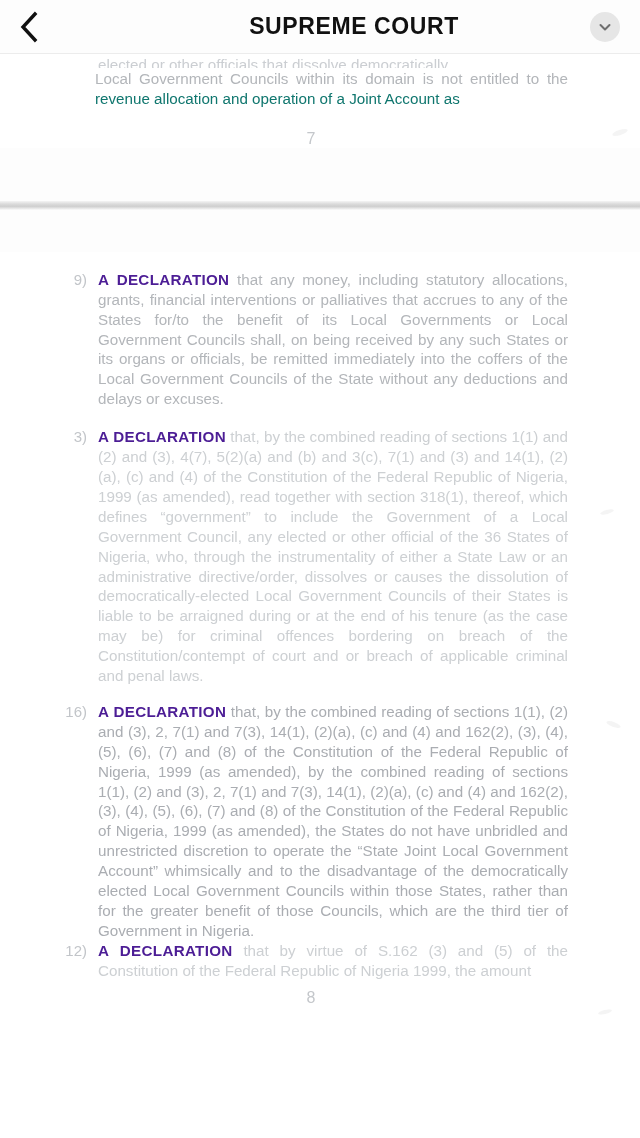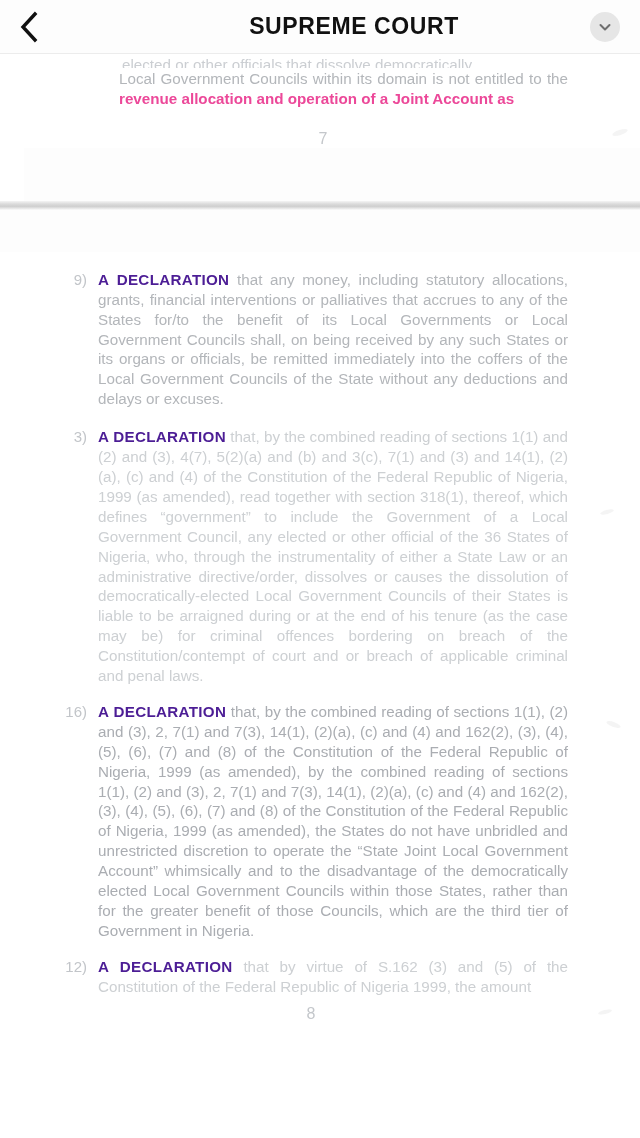--- a/index.html
+++ b/index.html
@@ -55,21 +55,21 @@
   .para.noindent { margin-left:95px; }
   .num {
     position:absolute; left:-45px; top:0;
     font-size:15px; color:#c2c5c9; text-align:right; width:34px;
     font-family:"Liberation Sans", sans-serif;
   }
   .decl { font-weight:bold; color:#4c1d95; letter-spacing:0.3px; }
 
   
   .f1 { color:#b3b6ba;margin-top:20px; }
-  .f2 { color:#ec4899;font-weight:bold; }
+  .f2 { color:#0f766e; }
   .f3 { color:#cdd0d3; }
   .f4 { color:#aaadb2; }
 
   .pagenum {
     text-align:center; font-size:16px; color:#c4c7cb;
     margin:0 0 0 0; padding-right:18px;
     font-family:"Liberation Sans", sans-serif;
   }
 
   
@@ -97,21 +97,21 @@
     <div class="header-title">SUPREME COURT</div>
     <div class="dropdown-badge">
       <svg width="16" height="16" viewBox="0 0 16 16">
         <polyline points="3.5,6 8,10.5 12.5,6" fill="none" stroke="#6e6e6e" stroke-width="2" stroke-linecap="round" stroke-linejoin="round"></polyline>
       </svg>
     </div>
   </div>
 
   <div class="doc-area">
 
-    <div class="page" style="padding-top:0;padding-left:24px;">
+    <div class="page" style="padding-top:0;">
       <div class="smudge" style="left:612px; top:76px; width:16px; height:5px; transform:rotate(-18deg);"></div>
 
       <div class="clipped-wrap">
         <div class="clipped-line">elected or other officials that dissolve democratically</div>
       </div>
 
       <div class="para noindent" style="margin-top:1px;">
         <span class="f1">Local Government Councils within its domain is not entitled to the</span>
         <span class="f2">revenue  allocation  and  operation  of  a  Joint  Account  as</span>
       </div>
@@ -139,21 +139,21 @@
       <div class="para f3" style="margin-top:18px;">
         <span class="num">3)</span>
         <span class="decl">A DECLARATION</span><span> that, by the combined reading of sections 1(1) and (2) and (3), 4(7), 5(2)(a) and (b) and 3(c), 7(1) and (3) and 14(1), (2)(a), (c) and (4) of the Constitution of the Federal Republic of Nigeria, 1999 (as amended), read together with section 318(1), thereof, which defines “government” to include the Government of a Local Government Council, any elected or other official of the 36 States of Nigeria, who, through the instrumentality of either a State Law or an administrative directive/order, dissolves or causes the dissolution of democratically-elected Local Government Councils of their States is liable to be arraigned during or at the end of his tenure (as the case may be) for criminal offences bordering on breach of the Constitution/contempt of court and or breach of applicable criminal and penal laws.</span>
       </div>
 
       <div class="para f4" style="margin-top:16px;">
         <span class="num">16)</span>
         <span class="decl">A DECLARATION</span><span> that, by the combined reading of sections 1(1), (2) and (3), 2, 7(1) and 7(3), 14(1), (2)(a), (c) and (4) and 162(2), (3), (4), (5), (6), (7) and (8) of the Constitution of the Federal Republic of Nigeria, 1999 (as amended), by the combined reading of sections 1(1), (2) and (3), 2, 7(1) and 7(3), 14(1), (2)(a), (c) and (4) and 162(2), (3), (4), (5), (6), (7) and (8) of the Constitution of the Federal Republic of Nigeria, 1999 (as amended), the States do not have unbridled and unrestricted discretion to operate the “State Joint Local Government Account” whimsically and to the disadvantage of the democratically elected Local Government Councils within those States, rather than for the greater benefit of those Councils, which are the third tier of Government in Nigeria.</span>
       </div>
 
-      <div class="para f3" style="margin-top:16px;">
+      <div class="para f3" style="">
         <span class="num">12)</span>
         <span class="decl">A DECLARATION</span><span> that by virtue of S.162 (3) and (5) of the Constitution of the Federal Republic of Nigeria 1999, the amount</span>
       </div>
 
       <div class="pagenum" style="margin-top:8px;">8</div>
     </div>
 
   </div>
 </div>
 

